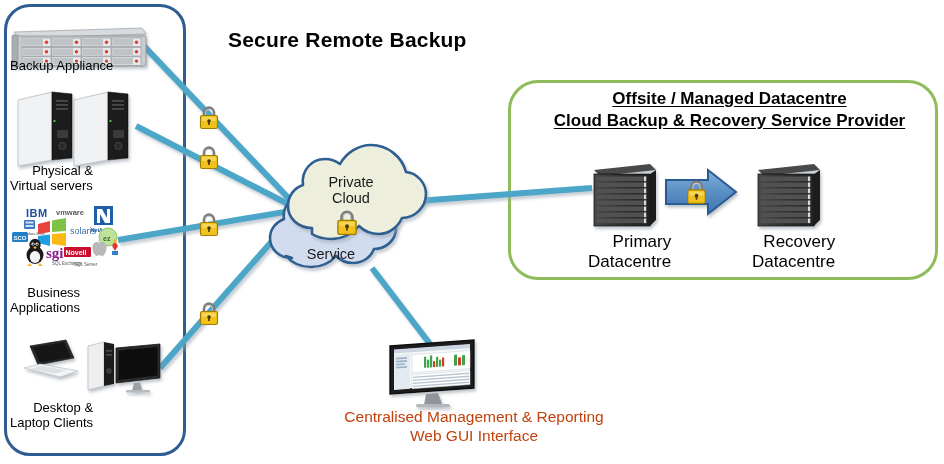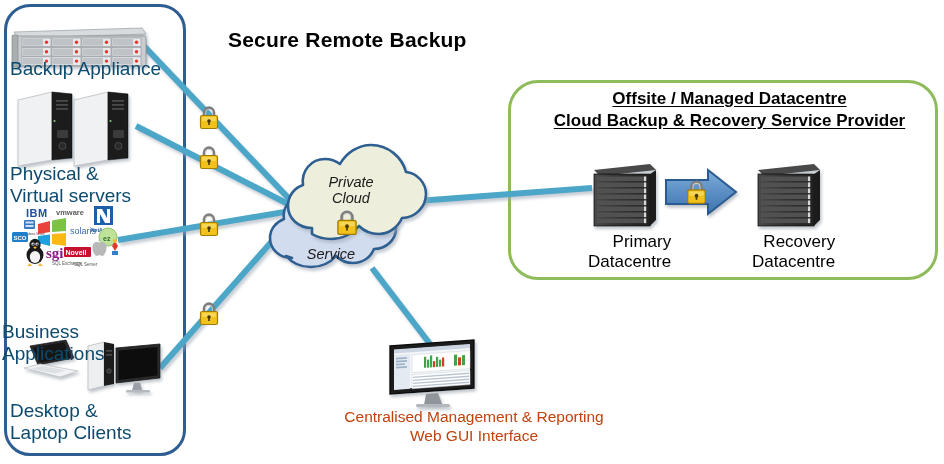--- a/index.html
+++ b/index.html
@@ -14,22 +14,22 @@
                  border:3.5px solid #2E5E91; }
   #right-panel { left:508px; top:80px; width:430px; height:200px;
                  border:3.5px solid #8FBC5A; border-radius:30px; }
 
   
   #diagram-title { position:absolute; left:228px; top:28px; width:320px;
                    font-size:21px; font-weight:bold; color:#000;
                    letter-spacing:.2px; text-align:left; }
 
   
-  .label { position:absolute; font-size:19px; color:#0c4a6e; line-height:1.18;
-           white-space:pre-line; }
+  .label { position:absolute; font-size:13px; color:#000000; line-height:1.18;
+           white-space:pre-line;text-align:right; }
 
   
   #vector { position:absolute; left:0; top:0; width:944px; height:464px;
             pointer-events:none; }
 
   
   .lock { position:absolute; width:24px; height:27px; }
 
   
   #dc-heading { position:absolute; left:512px; top:88px; width:422px;
@@ -40,21 +40,21 @@
 
   .dc-label { position:absolute; font-size:17px; color:#000;
               line-height:1.2; white-space:pre-line; text-align:right; }
 
   #mgmt-label { position:absolute; left:300px; top:408px; width:348px;
                 text-align:center; font-size:15.5px; color:#c2410c;
                 line-height:1.2; white-space:pre-line; }
 
   
   .cloud-text { position:absolute; font-size:14.5px; color:#1a1a1a;
-                text-align:center;font-style:italic; }
+                text-align:center; }
 </style>
 </head>
 <body>
 
 <div id="stage">
 
   <div class="panel" id="left-panel"></div>
   <div class="panel" id="right-panel"></div>
 
   <svg id="vector" viewBox="0 0 944 464">
@@ -404,21 +404,21 @@
     </g>
   </svg>
 
   <div id="diagram-title">Secure Remote Backup</div>
 
   <div class="label" style="left:10px; top:58px;">Backup Appliance</div>
 
   <div class="label" style="left:10px; top:163px;">Physical  &amp;
 Virtual servers</div>
 
-  <div class="label" style="left:2px; top:285px;margin-top:36px;">Business
+  <div class="label" style="left:10px; top:285px;">Business
 Applications</div>
 
   <div class="label" style="left:10px; top:400px;">Desktop &amp;
 Laptop Clients</div>
 
   <svg class="lock" style="left:197px; top:104px;" viewBox="0 0 24 27">
     <path d="M7 12 V8.6 a5 5 0 0 1 10 0 V12" fill="none" stroke="#7E7E7E" stroke-width="2.6"></path>
     <path d="M8.6 12 V8.6 a3.4 3.4 0 0 1 6.8 0 V12" fill="none" stroke="#C9C9C9" stroke-width="1"></path>
     <rect x="3.5" y="11.5" width="17" height="13" rx="1.8" fill="#F2C21C" stroke="#A07D06" stroke-width="1.2"></rect>
     <rect x="5" y="13" width="14" height="4" rx="1" fill="#F8DC6A" opacity="0.75"></rect>

